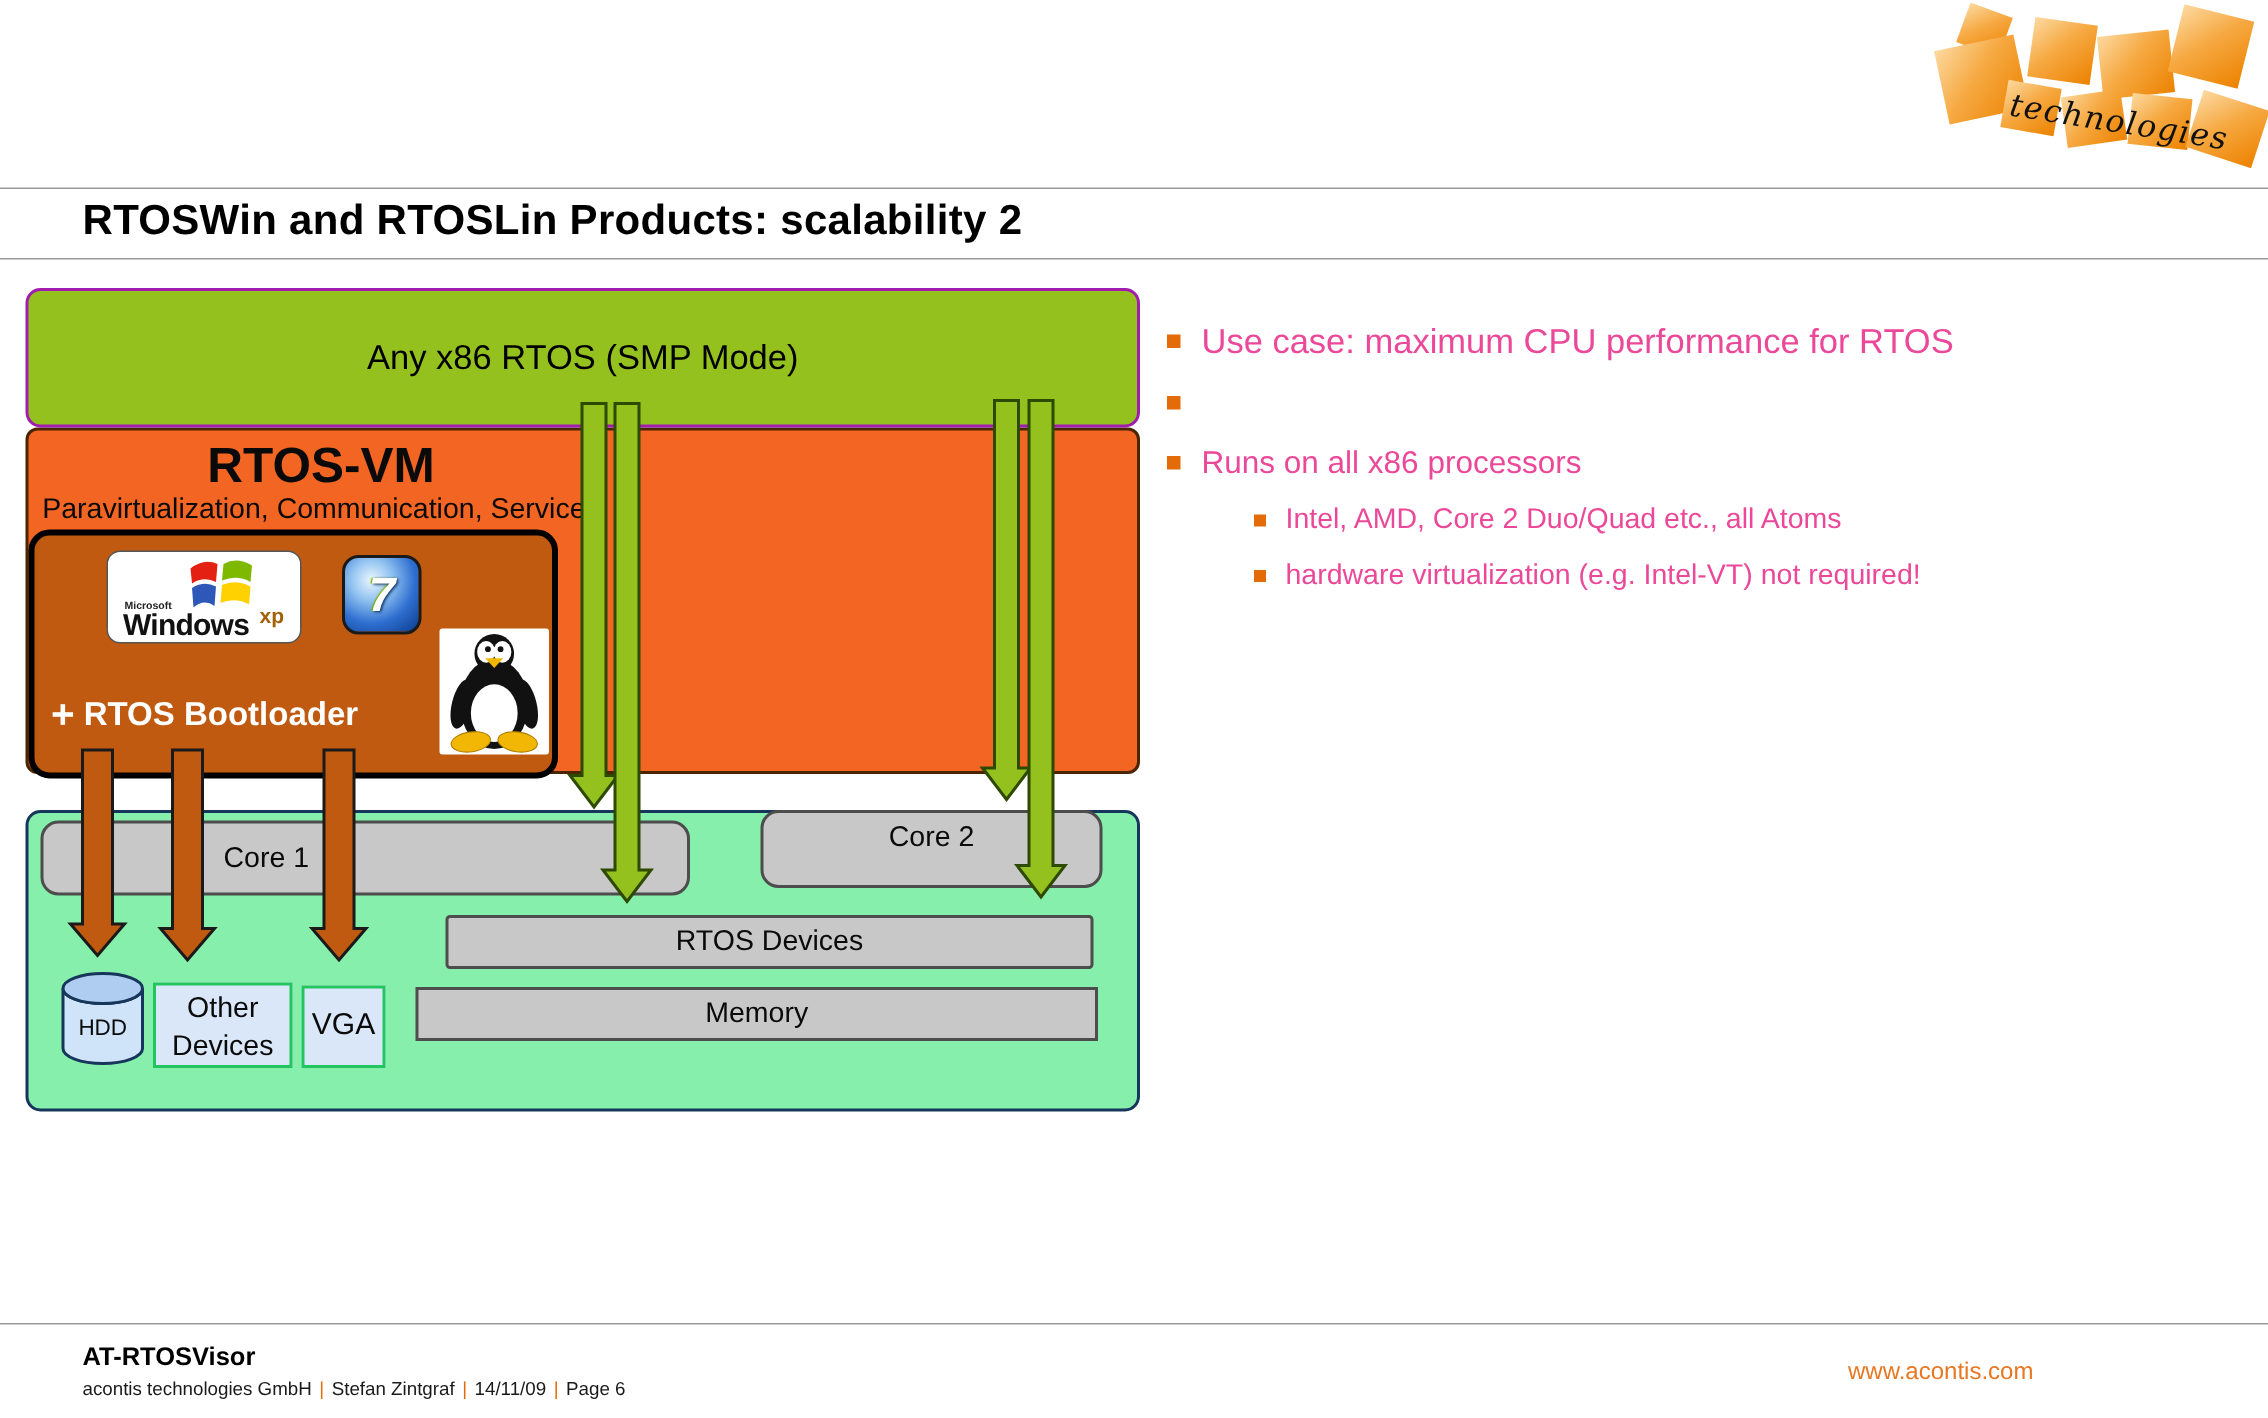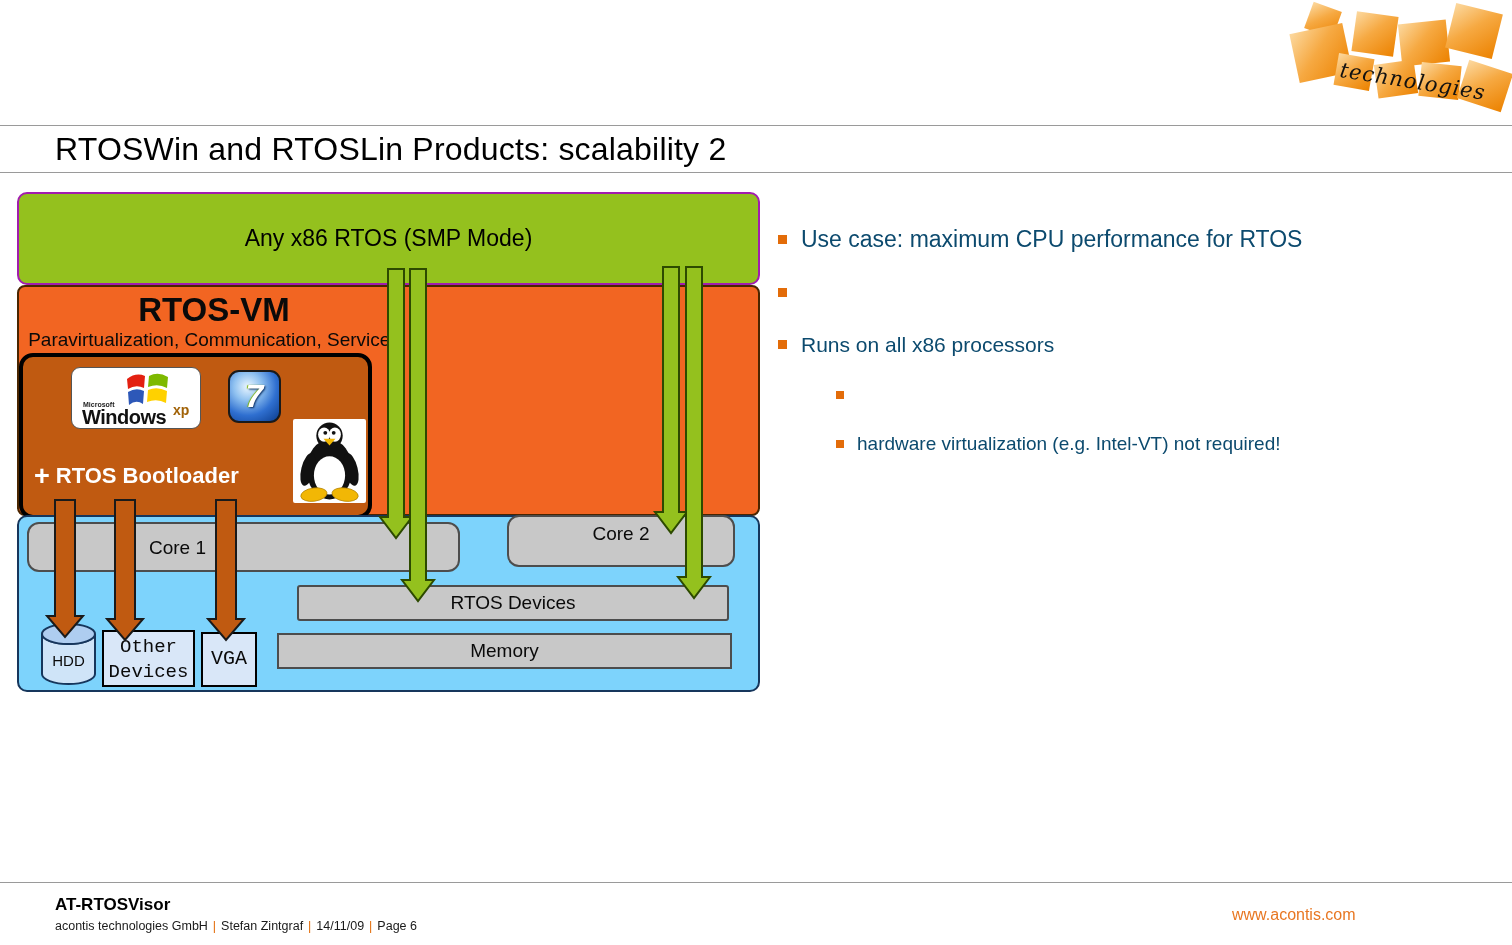--- a/index.html
+++ b/index.html
@@ -5,21 +5,21 @@
   * { margin: 0; padding: 0; box-sizing: border-box; }
   html,body { background:#fff; }
   body { font-family:"Liberation Sans", sans-serif; }
   #slide { position:relative; width:1512px; height:945px; background:#fff; overflow:hidden; }
 
   
   .hrule { position:absolute; left:0; width:1512px; height:1px; background:#9a9a9a; }
   #rule-top { top:125px; }
   #rule-title-bottom { top:172px; }
   #rule-footer { top:882px; }
-  #page-title { position:absolute; left:55px; top:131px; font-size:32px; font-weight:normal; color:#000; letter-spacing:0.2px; }
+  #page-title { position:absolute; left:55px; top:131px; font-size:28px; font-weight:bold; color:#000; letter-spacing:0.2px; }
 
   
   #logo { position:absolute; left:1278px; top:2px; width:232px; height:112px; }
   .logo-shape { position:absolute; background:linear-gradient(135deg,#fcd9a0 0%,#f6a942 45%,#ec8200 100%); }
   #logo-brand { position:absolute; left:6px; top:14px; width:226px; font-family:"Liberation Mono", monospace; font-weight:bold; font-size:46px; letter-spacing:-3px; color:#0d0d0d; }
   #logo-sub { position:absolute; left:64px; top:56px; font-family:"DejaVu Serif", serif; font-style:italic; font-size:21px; color:#111; transform:rotate(9deg); transform-origin:left top; letter-spacing:1px; }
 
   
   .absbox { position:absolute; }
   #smp-box { left:17px; top:192px; width:743px; height:93px; background:#94c11e; border:2px solid #a21caf; border-radius:10px; display:flex; align-items:center; justify-content:center; font-size:23px; font-weight:normal; color:#000; z-index:2; }
@@ -39,39 +39,39 @@
   #xp-xp { position:absolute; left:101px; top:34px; font-size:14px; font-weight:bold; color:#a16207; }
 
   
   #win7-logo { position:absolute; left:205px; top:13px; width:53px; height:53px; border:2px solid #1a1a1a; border-radius:11px; background:radial-gradient(circle at 36% 30%, #eaf6ff 0%, #8fc1f0 30%, #2f6fd0 62%, #0b3c8d 100%); display:flex; align-items:center; justify-content:center; }
   #win7-seven { font-size:32px; font-weight:bold; font-style:italic; color:#fff; text-shadow:1px 1px 2px #0a2f66, -1px 0 1px #7db700; }
 
   
   #tux-box { position:absolute; left:270px; top:62px; width:73px; height:84px; background:#fff; border-radius:2px; }
 
   
-  #hw-box { left:17px; top:515px; width:743px; height:177px; background:#7dd3fc; border:2px solid #16365c; border-radius:10px; z-index:2; }
+  #hw-box { left:17px; top:540px; width:743px; height:201px; background:#86efac; border:2px solid #16365c; border-radius:10px; z-index:2; }
   .gray { position:absolute; background:#c8c8c8; border:2px solid #4d4d4d; color:#0a0a0a; font-size:19px; }
   #core1 { left:8px; top:5px; width:433px; height:50px; border-radius:12px; }
   #core1 span { position:absolute; left:120px; top:13px; }
   #core2 { left:488px; top:-2px; width:228px; height:52px; border-radius:12px; text-align:center; padding-top:6px; }
   #rtos-devices { left:278px; top:68px; width:432px; height:36px; border-radius:3px; text-align:center; padding-top:5px; }
   #memory { left:258px; top:116px; width:455px; height:36px; border-radius:0; text-align:center; padding-top:5px; }
-  .device { position:absolute; background:#d9e7f8; border:2px solid #000000; color:#0a0a0a; text-align:center;font-family:Liberation Mono, monospace; }
+  .device { position:absolute; background:#d9e7f8; border:2px solid #22c55e; color:#0a0a0a; text-align:center; }
   #other-devices { left:83px; top:113px; width:93px; height:57px; font-size:19px; line-height:25px; padding-top:3px; }
   #vga { left:182px; top:115px; width:56px; height:55px; font-size:20px; line-height:49px; }
   #hdd-wrap { position:absolute; left:21px; top:105px; width:57px; height:66px; }
   #hdd-label { position:absolute; left:0px; top:30px; width:57px; text-align:center; font-size:15px; color:#0a0a0a; }
 
   
   #arrows { position:absolute; left:0; top:0; width:770px; height:700px; z-index:10; pointer-events:none; }
 
   
   #bullets { position:absolute; left:770px; top:207px; width:742px; }
-  .b-row { display:flex; align-items:center; color:#0c4a6e;margin-top:12px; }
+  .b-row { display:flex; align-items:center; color:#ec4899; }
   .b-main { height:41px; font-size:23px; }
   .b-main4 { height:39px; font-size:21px; }
   .b-sub { height:37px; font-size:19px; }
   .sq { flex:0 0 auto; background:#e36c09; }
   .b-main .sq, .b-main4 .sq { width:9px; height:9px; margin-left:8px; margin-right:14px; }
   .b-sub .sq { width:8px; height:8px; margin-left:66px; margin-right:13px; }
 
   
   #footer-product { position:absolute; left:55px; top:895px; font-size:17px; font-weight:bold; color:#000; }
   #footer-meta { position:absolute; left:55px; top:919px; font-size:12.5px; color:#1a1a1a; }
@@ -199,20 +199,21 @@
     </div>
     <div class="b-row b-main">
       <span class="sq"></span>
     </div>
     <div class="b-row b-main4">
       <span class="sq"></span>
       <span>Runs on all x86 processors</span>
     </div>
     <div class="b-row b-sub">
       <span class="sq"></span>
+      <span>Intel, AMD, Core 2 Duo/Quad etc., all Atoms</span>
     </div>
     <div class="b-row b-sub">
       <span class="sq"></span>
       <span>hardware virtualization (e.g. Intel-VT) not required!</span>
     </div>
   </div>
 
   <div class="hrule" id="rule-footer"></div>
   <div id="footer-product">AT-RTOSVisor</div>
   <div id="footer-meta">

